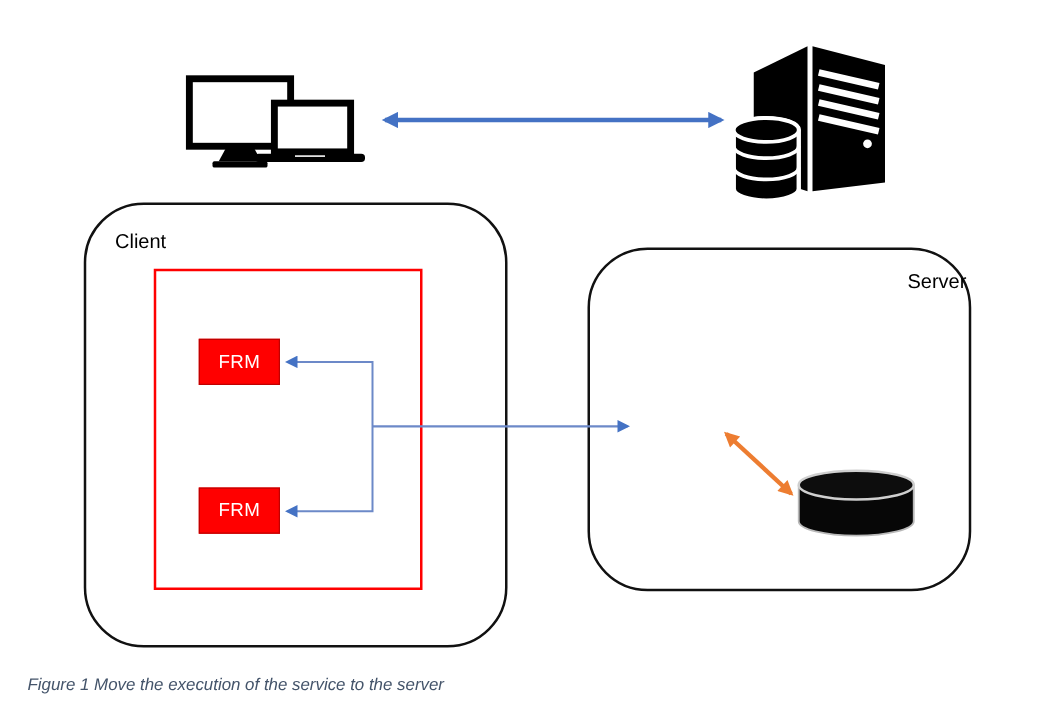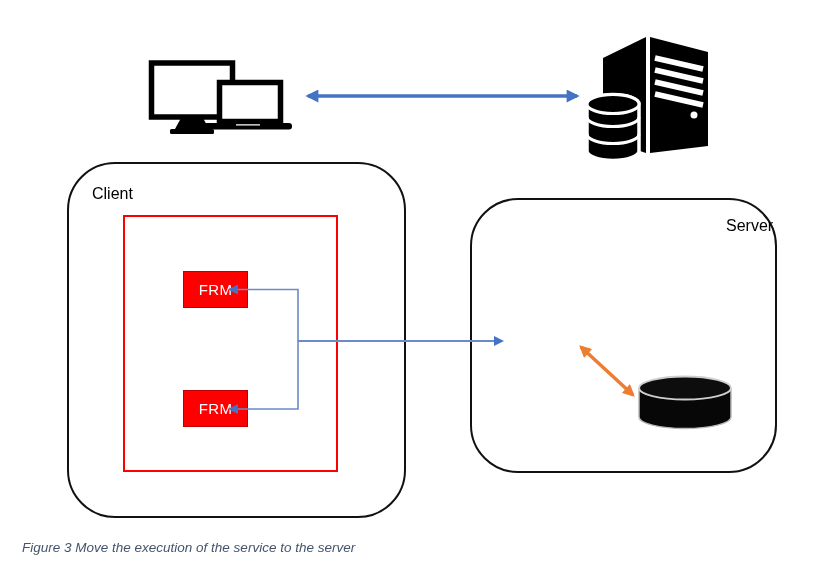--- a/index.html
+++ b/index.html
@@ -20,21 +20,21 @@
   .client-box{left:67px;top:162px;width:335px;height:352px;}
   .server-box{left:470px;top:198px;width:303px;height:271px;}
   .app-box{position:absolute;left:123px;top:215px;width:211px;height:253px;border:2.5px solid var(--shape-red);}
   .zone-label{position:absolute;font-size:16px;color:#000;}
   .client-label{left:92px;top:185px;}
   .server-label{left:694px;top:217px;margin-left:32px;}
   .app-label{position:absolute;left:123px;top:229px;width:211px;text-align:center;font-size:15.5px;color:#000;}
   .red-node{
     position:absolute;background:var(--shape-red);border:1px solid var(--shape-red-border);
     color:#fff;font-size:15px;display:flex;align-items:center;justify-content:center;
-    box-sizing:border-box;letter-spacing:.3px;margin-left:24px;
+    box-sizing:border-box;letter-spacing:.3px;
   }
   .frm-top{left:159px;top:271px;width:65px;height:37px;}
   .frm-bottom{left:159px;top:390px;width:65px;height:37px;}
   .svc-node{left:508px;top:322px;width:65px;height:36px;}
   .caption{
     position:absolute;left:22px;top:540px;font-size:13.5px;font-style:italic;
     color:var(--caption-color);
   }
   svg.overlay{position:absolute;left:0;top:0;width:833px;height:575px;pointer-events:none;}
   .s-accent{stroke:var(--accent-blue);}
@@ -51,21 +51,21 @@
   <div class="rounded-box client-box"></div>
   <div class="rounded-box server-box"></div>
   <div class="app-box"></div>
 
   <div class="zone-label client-label">Client</div>
   <div class="zone-label server-label">Server</div>
 
   <div class="red-node frm-top">FRM</div>
   <div class="red-node frm-bottom">FRM</div>
 
-  <div class="caption">Figure 3 Move the execution of the service to the server</div>
+  <div class="caption">Figure 1 Move the execution of the service to the server</div>
 
   <svg class="overlay" viewBox="0 0 833 575" xmlns="http://www.w3.org/2000/svg">
     <defs>
       <marker id="ah-big-blue" markerUnits="userSpaceOnUse" markerWidth="15" markerHeight="13" viewBox="0 0 10 10" refX="8" refY="5" orient="auto-start-reverse">
         <path d="M0,0 L10,5 L0,10 Z" class="f-accent"></path>
       </marker>
       <marker id="ah-small-blue" markerUnits="userSpaceOnUse" markerWidth="12" markerHeight="10" viewBox="0 0 10 10" refX="8" refY="5" orient="auto-start-reverse">
         <path d="M0,0 L10,5 L0,10 Z" class="f-accent"></path>
       </marker>
       <marker id="ah-orange" markerUnits="userSpaceOnUse" markerWidth="14" markerHeight="12" viewBox="0 0 10 10" refX="8" refY="5" orient="auto-start-reverse">

